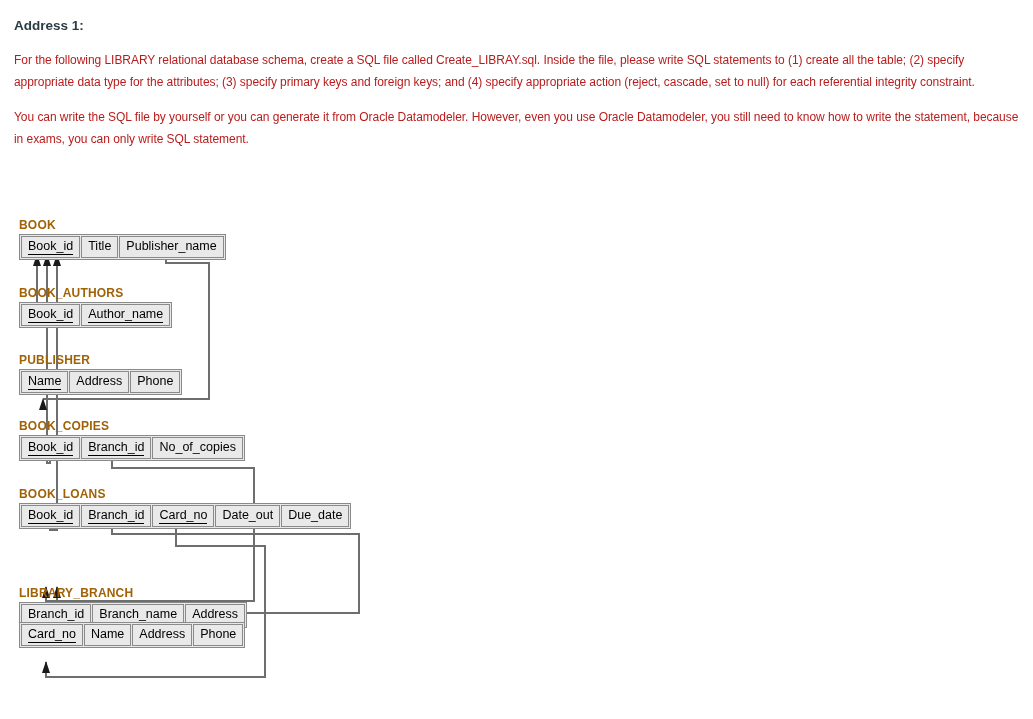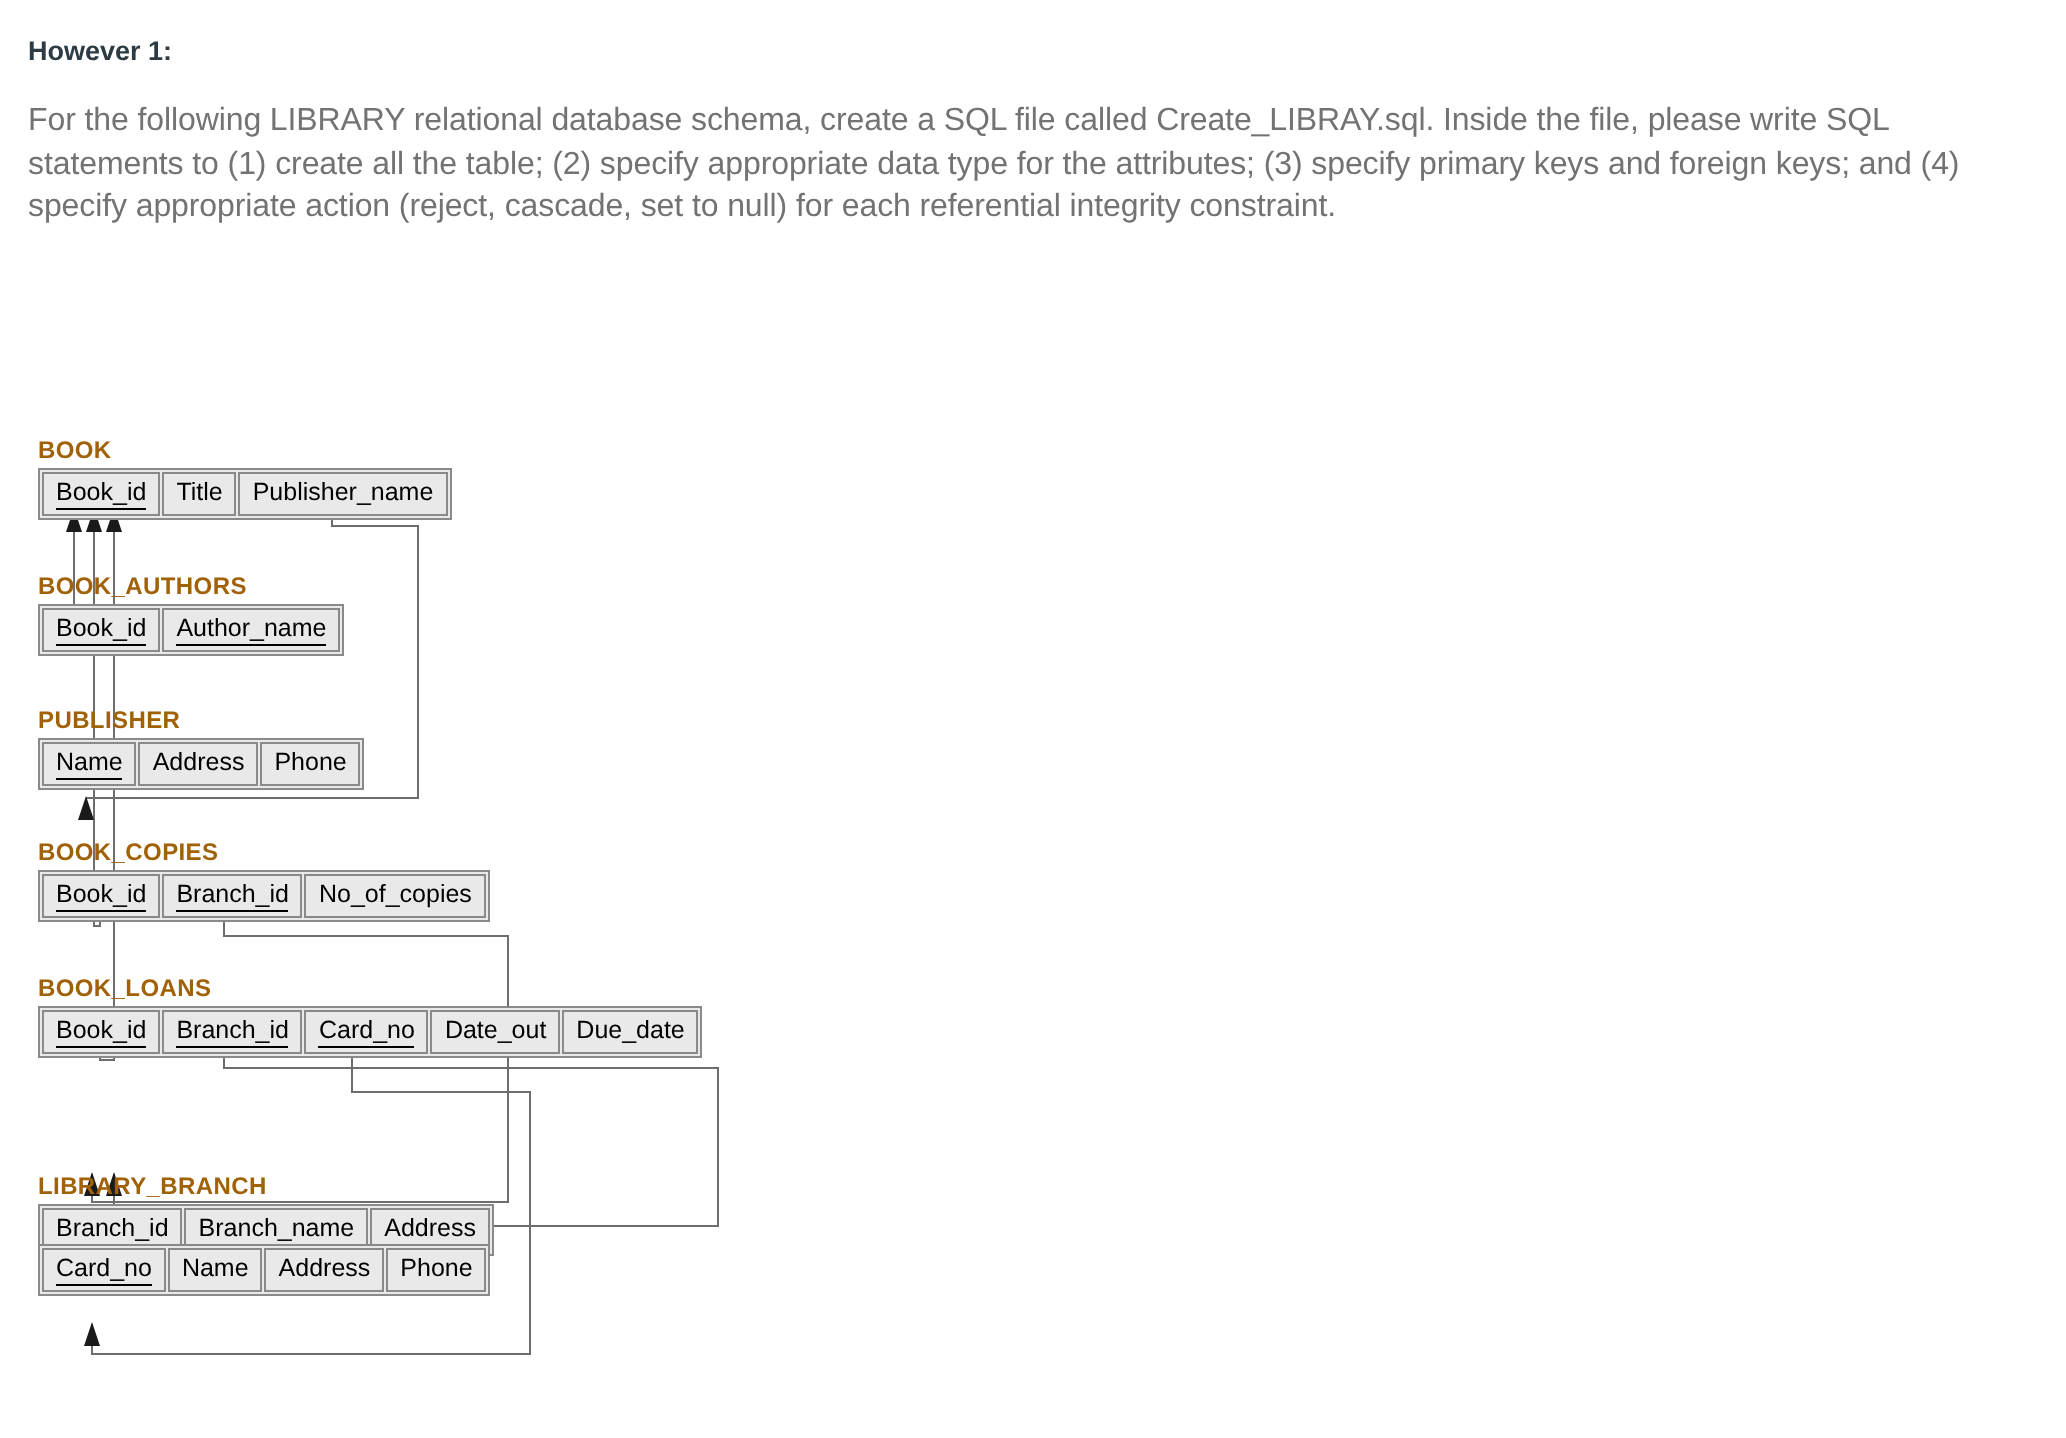--- a/index.html
+++ b/index.html
@@ -19,23 +19,23 @@
   
   .qtext { position: absolute; left: 14px; top: 0; width: 1005px; }
   .q-title {
     font-size: 13.5px;
     font-weight: bold;
     color: #2d3b45;
     margin: 16px 0 0 0;
     line-height: 1.5;
   }
   .q-para {
-    font-size: 16px;
+    font-size: 12px;
     font-weight: normal;
-    color: #737373;
+    color: #b91c1c;
     line-height: 21.5px;
     margin: 14px 0 0 0;
     letter-spacing: -0.05px;
   }
 
   
   .diagram {
     position: absolute;
     left: 0px; top: 205px;
     width: 400px; height: 500px;
@@ -73,22 +73,23 @@
   .cell + .cell { margin-left: 1px; }
   .cell .txt { display: inline-block; }
   .cell.pk .txt { border-bottom: 1px solid #000; padding-bottom: 0px; }
 </style>
 </head>
 <body>
 
 <div class="page">
 
   <div class="qtext">
-    <div class="q-title">However 1:</div>
+    <div class="q-title">Address 1:</div>
     <p class="q-para">For the following LIBRARY relational database schema, create a SQL file called Create_LIBRAY.sql. Inside the file, please write SQL statements to (1) create all the table; (2) specify appropriate data type for the attributes; (3) specify primary keys and foreign keys; and (4) specify appropriate action (reject, cascade, set to null) for each referential integrity constraint.</p>
+    <p class="q-para">You can write the SQL file by yourself or you can generate it from Oracle Datamodeler. However, even you use Oracle Datamodeler, you still need to know how to write the statement, because in exams, you can only write SQL statement.</p>
   </div>
 
   <div class="diagram">
 
     <svg width="400" height="500">
       <g fill="none" stroke="#6e6e6e" stroke-width="1.2" shape-rendering="crispEdges">
 
         <path d="M 166,51 L 166,58 L 209,58 L 209,194 L 43,194"></path>
 
         <path d="M 50,114 L 50,121 L 37,121 L 37,50"></path>

